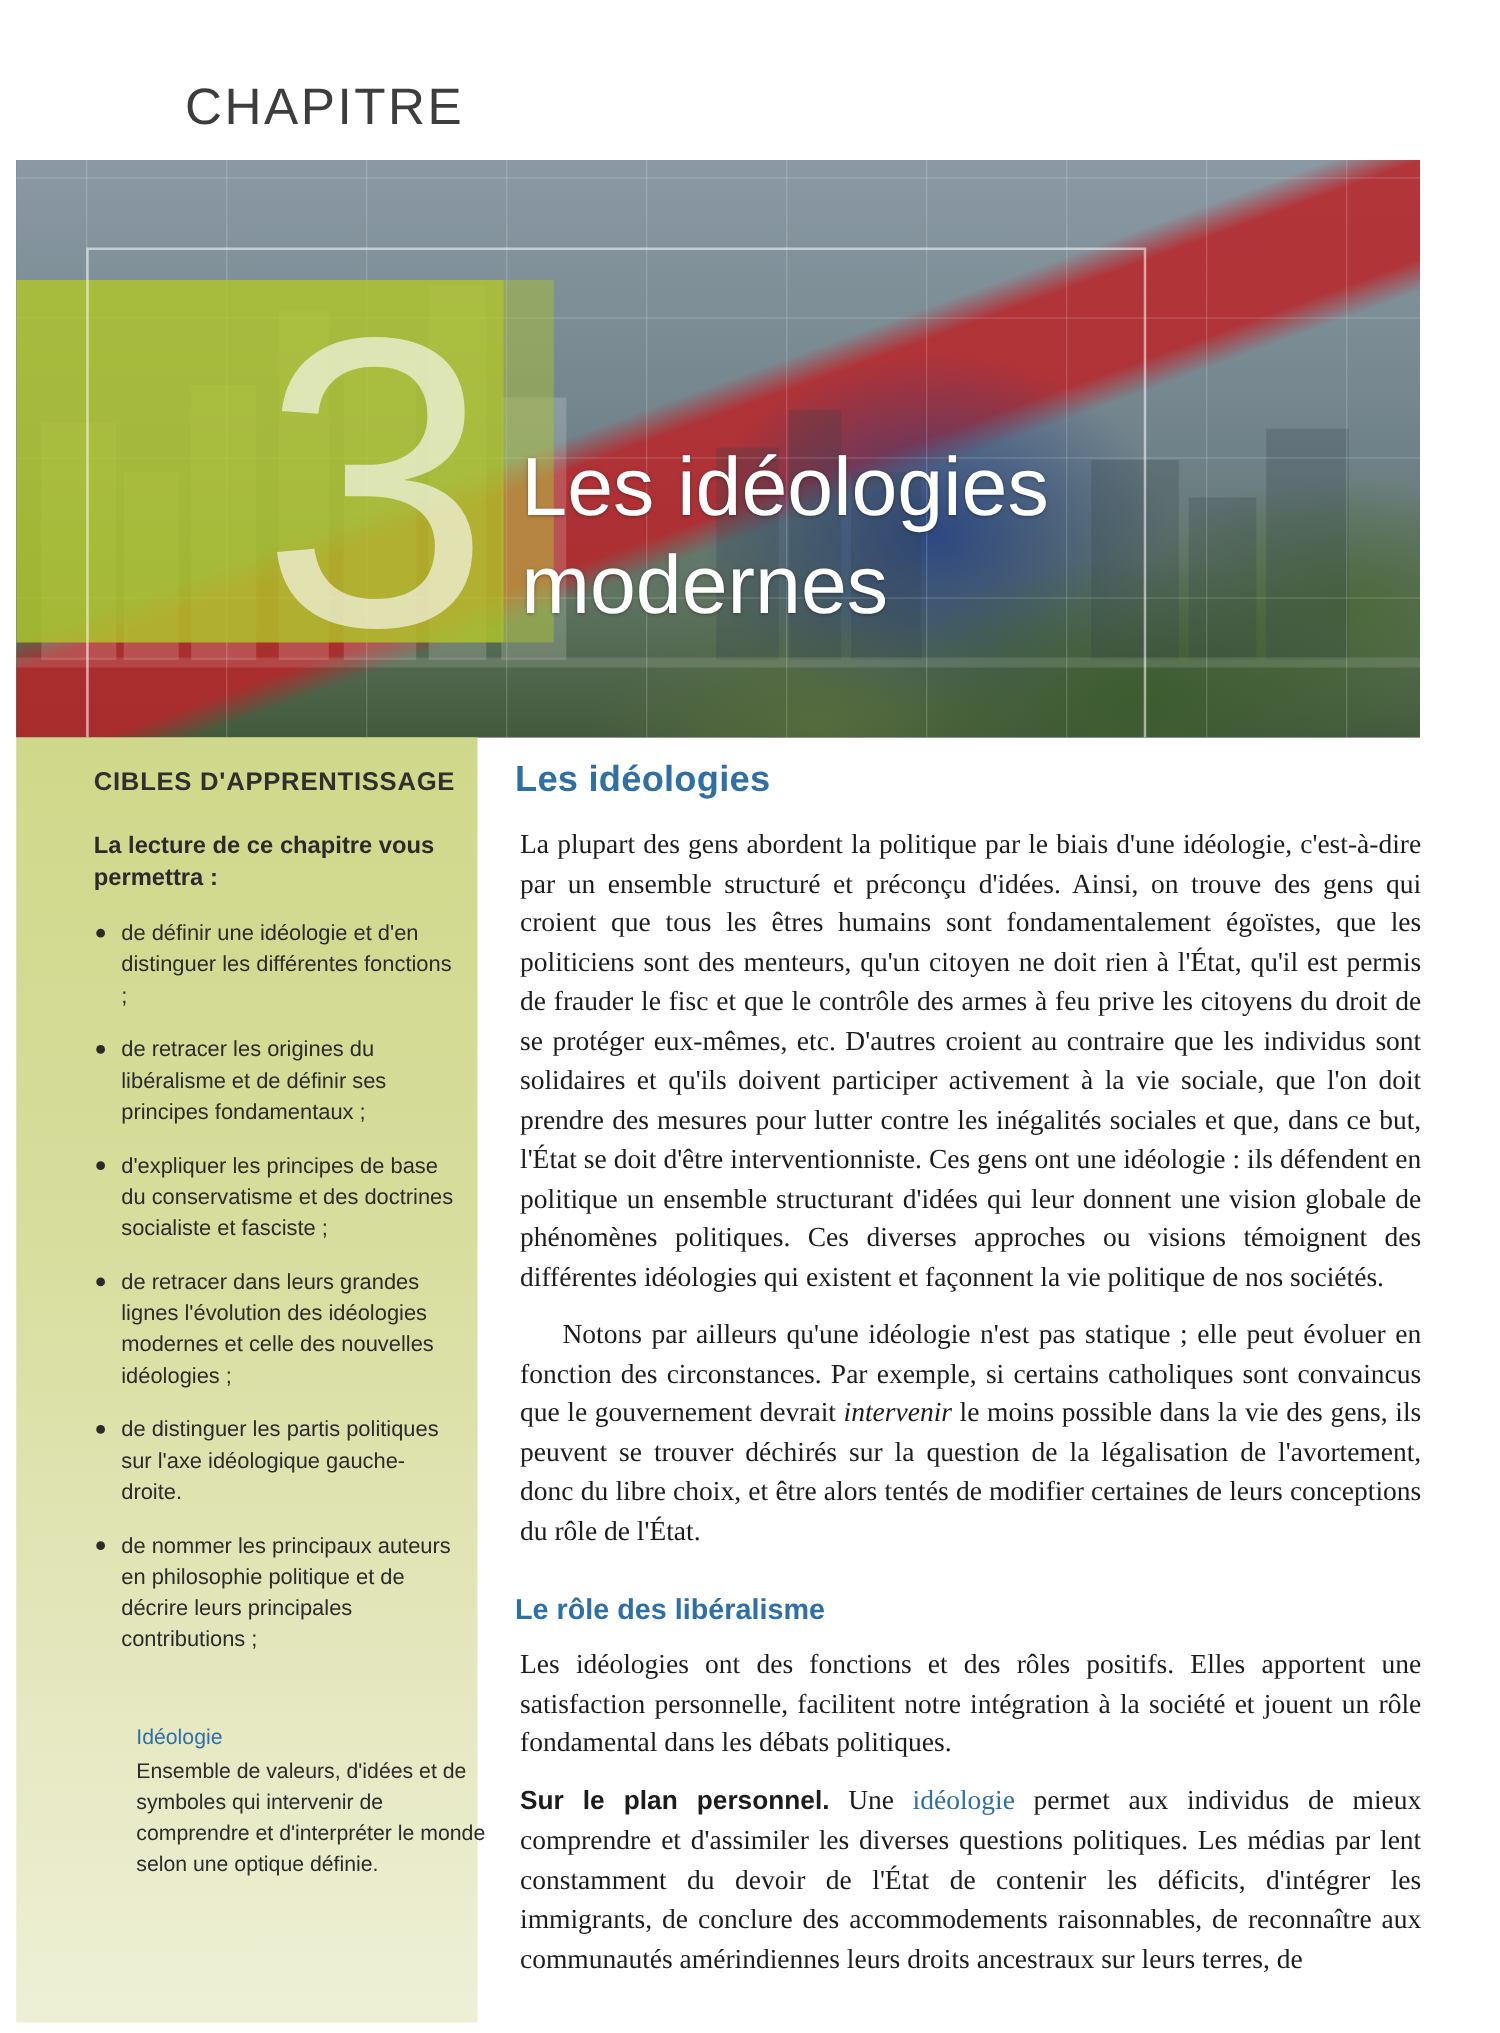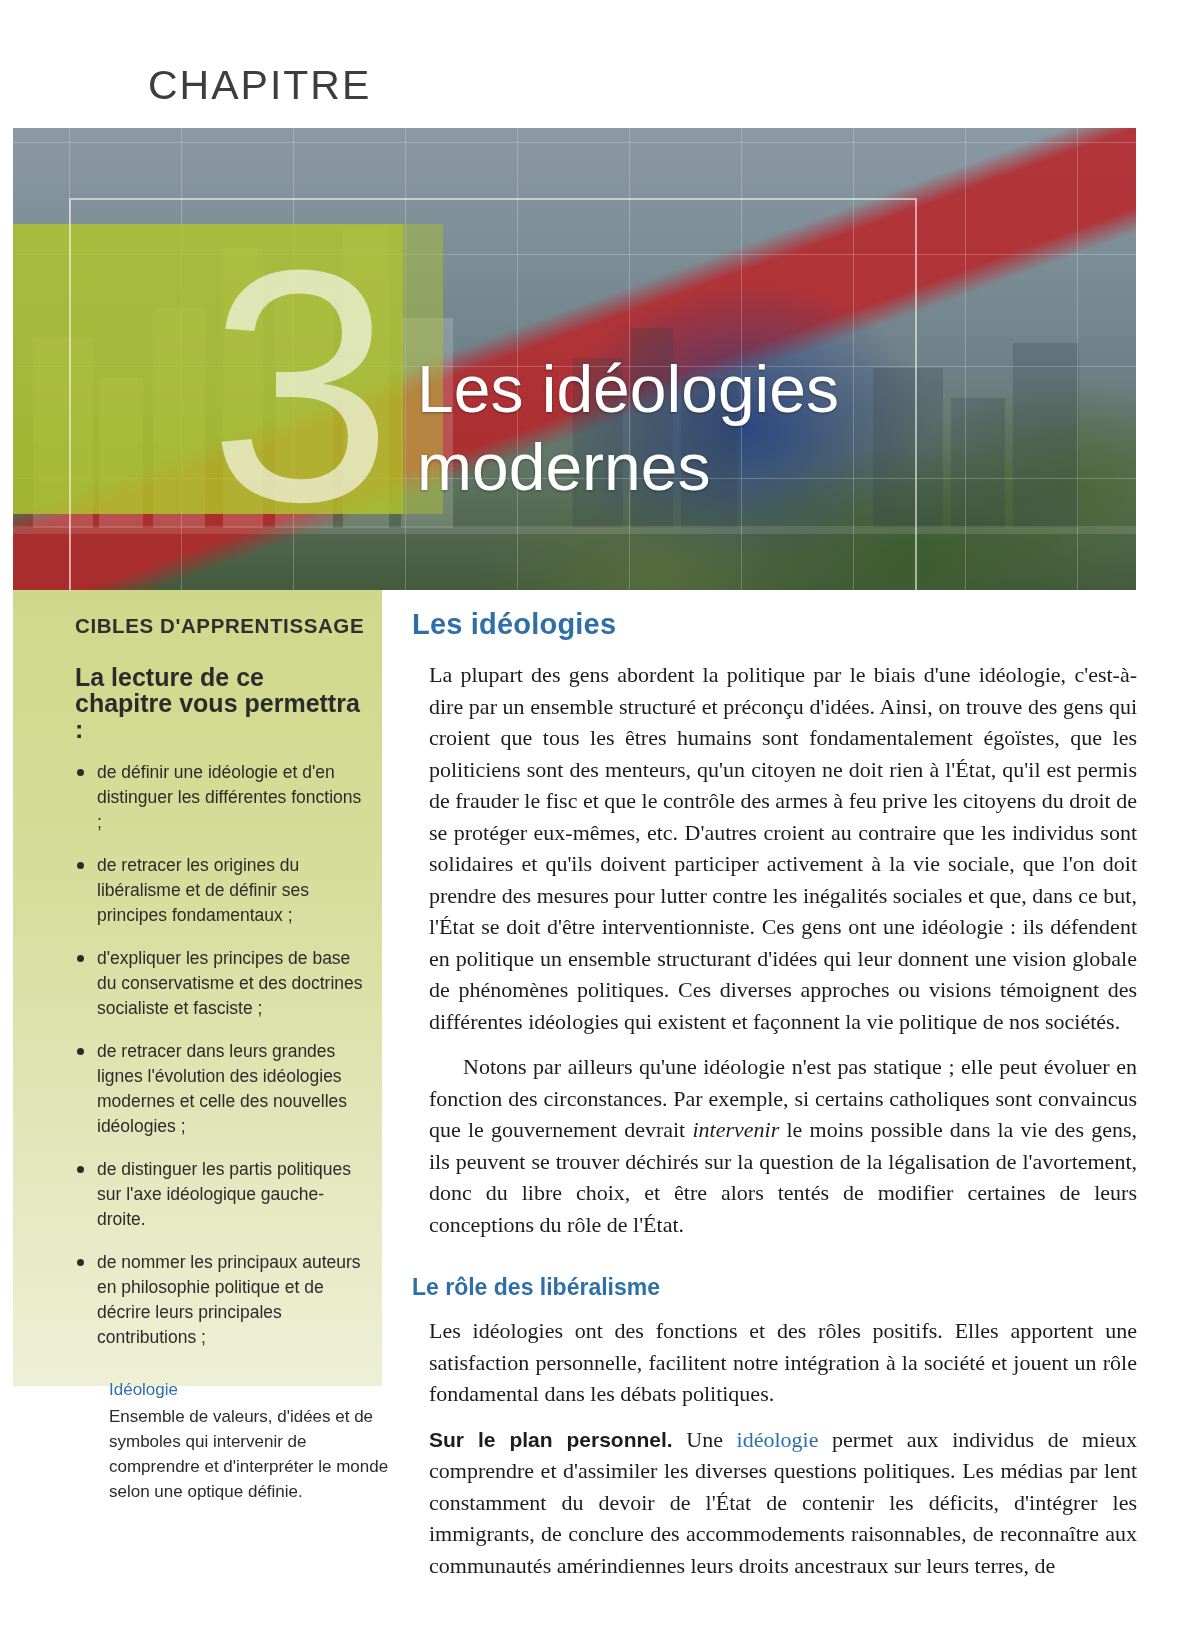--- a/index.html
+++ b/index.html
@@ -117,38 +117,38 @@
     border-bottom: none;
     box-sizing: border-box;
   }
 
   
   .sidebar {
     position: absolute;
     left: 13px;
     top: 590px;
     width: 369px;
-    height: 796px;
+    height: 1028px;
     background: linear-gradient(180deg, #cfd88a 0%, #d7dd9c 38%, #e4e7bd 72%, #eef0d6 100%);
   }
   .sidebar-inner {
     position: absolute;
     left: 62px;
     top: 24px;
     width: 290px;
   }
   .sidebar-heading {
     font-size: 20.5px;
     font-weight: 700;
     letter-spacing: 0.6px;
     color: #2f2f2f;
     margin-bottom: 26px;
   }
   .sidebar-lead {
-    font-size: 25px;
+    font-size: 19px;
     font-weight: 700;
     line-height: 26px;
     color: #2b2b2b;
     margin-bottom: 18px;
   }
   ul.objectives {
     list-style: none;
     margin: 0;
     padding: 0;
   }
@@ -208,21 +208,21 @@
     font-size: 23px;
     font-weight: 700;
     color: #2f6fa8;
     margin: 34px 0 14px 0;
   }
   p.body {
     font-family: "Liberation Serif", serif;
     font-size: 22px;
     line-height: 31.5px;
     color: #1c1c1c;
-    margin: 0 0 14px 17px;
+    margin: 0 0 14px 4px;
     text-align: justify;
   }
   p.body.indent {
     text-indent: 34px;
   }
   .runin {
     font-family: "Liberation Sans", sans-serif;
     font-size: 21px;
     font-weight: 700;
     color: #1c1c1c;

